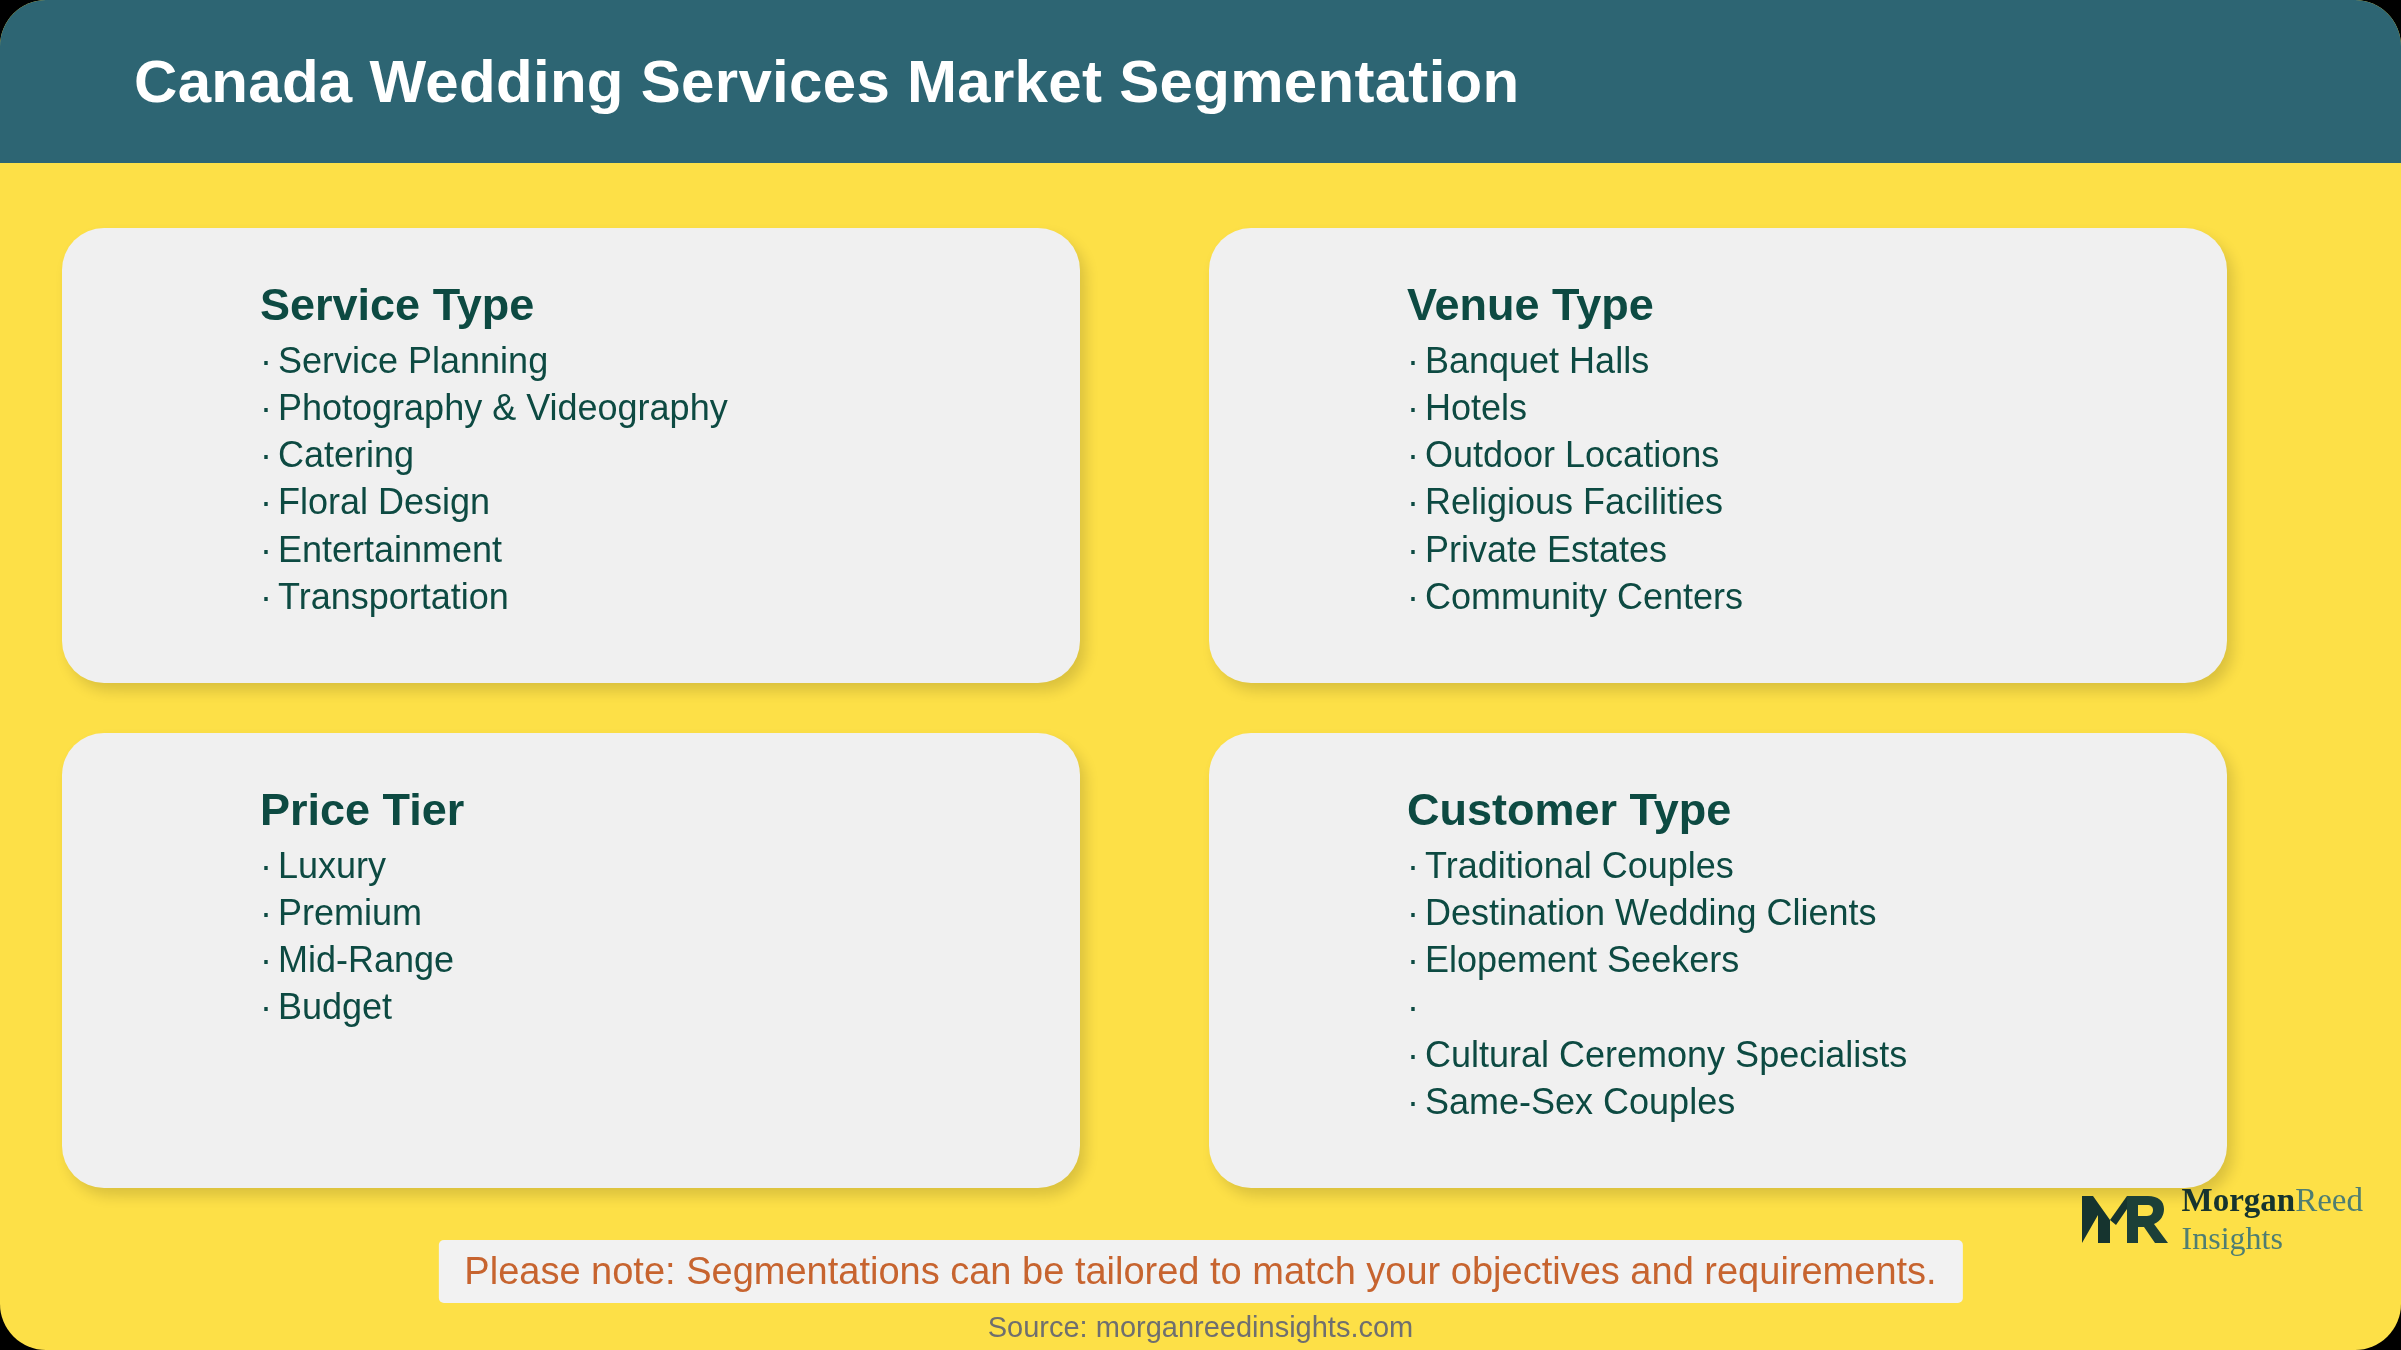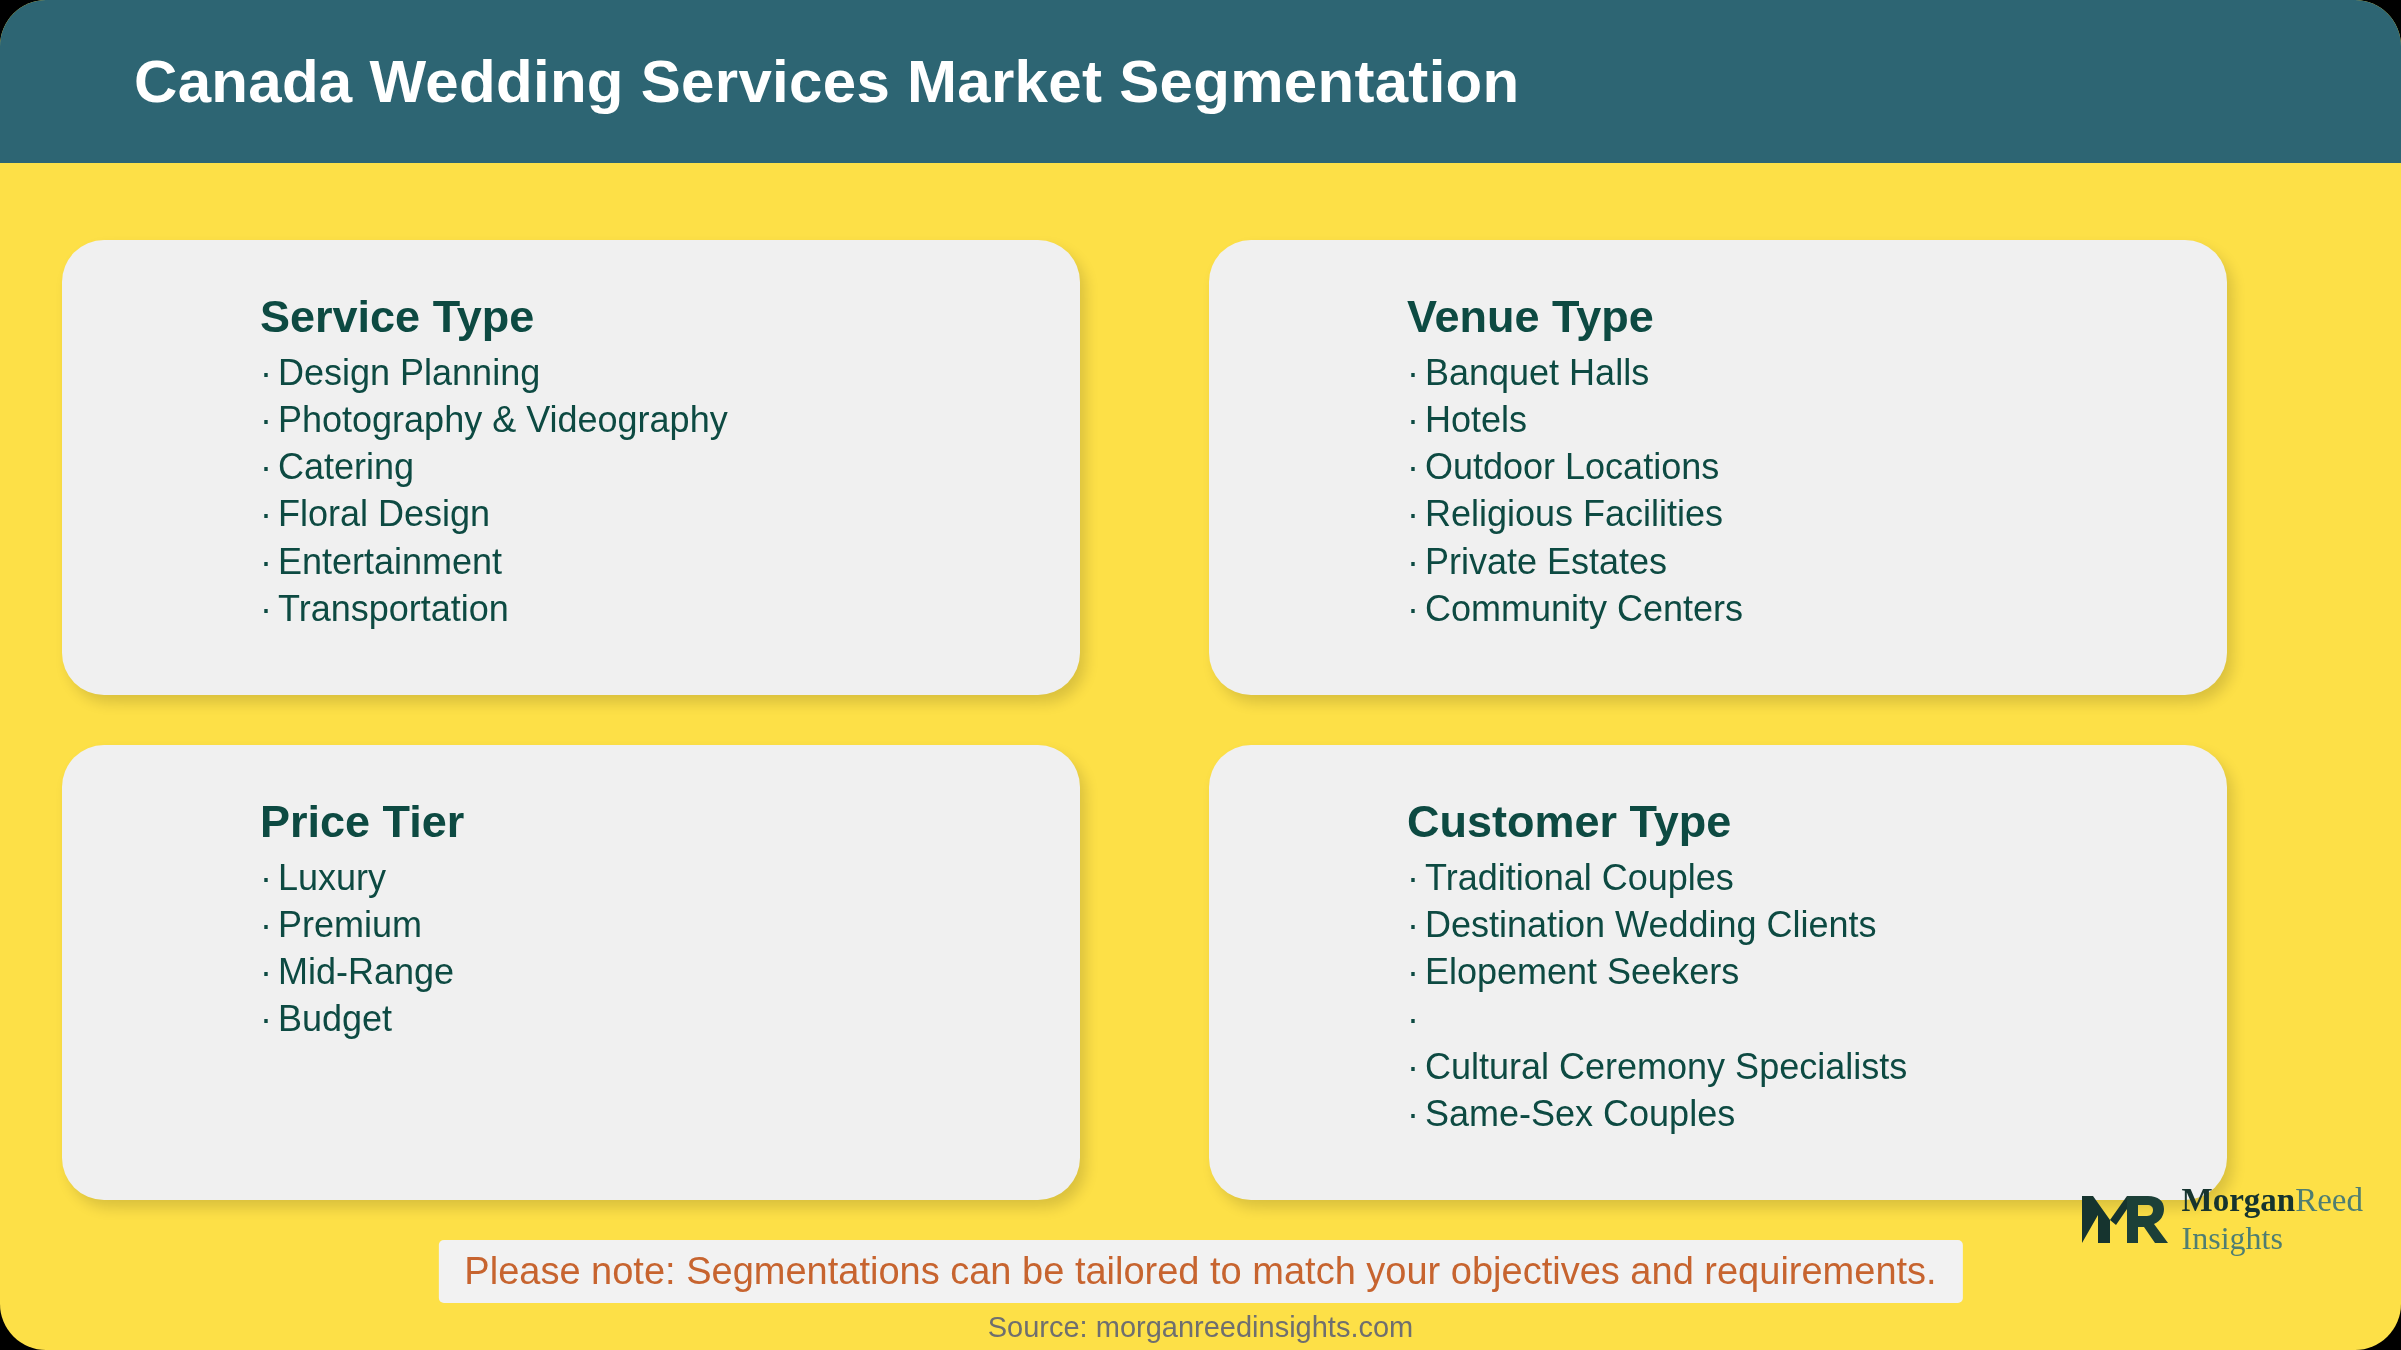--- a/index.html
+++ b/index.html
@@ -32,21 +32,21 @@
     color: #ffffff;
     font-size: 60px;
     font-weight: bold;
     letter-spacing: 0.3px;
     white-space: nowrap;
   }
   
   #cards {
     position: absolute;
     left: 62px;
-    top: 240px;
+    top: 228px;
     width: 2165px;
     height: 960px;
     display: grid;
     grid-template-columns: 1018px 1018px;
     grid-template-rows: 455px 455px;
     column-gap: 129px;
     row-gap: 50px;
   }
   .card {
     background: #f0f0f0;
@@ -153,21 +153,21 @@
     <div id="header-title">Canada Wedding Services Market Segmentation</div>
   </div>
 
   <div id="cards">
 
     <div class="card">
       <h2 class="card-title">Service Type</h2>
       <ul class="card-list">
         <li>
             <span class="bullet">·</span>
-            <span>Design Planning</span>
+            <span>Service Planning</span>
           </li>
         <li>
             <span class="bullet">·</span>
             <span>Photography &amp; Videography</span>
           </li>
         <li>
             <span class="bullet">·</span>
             <span>Catering</span>
           </li>
         <li>

